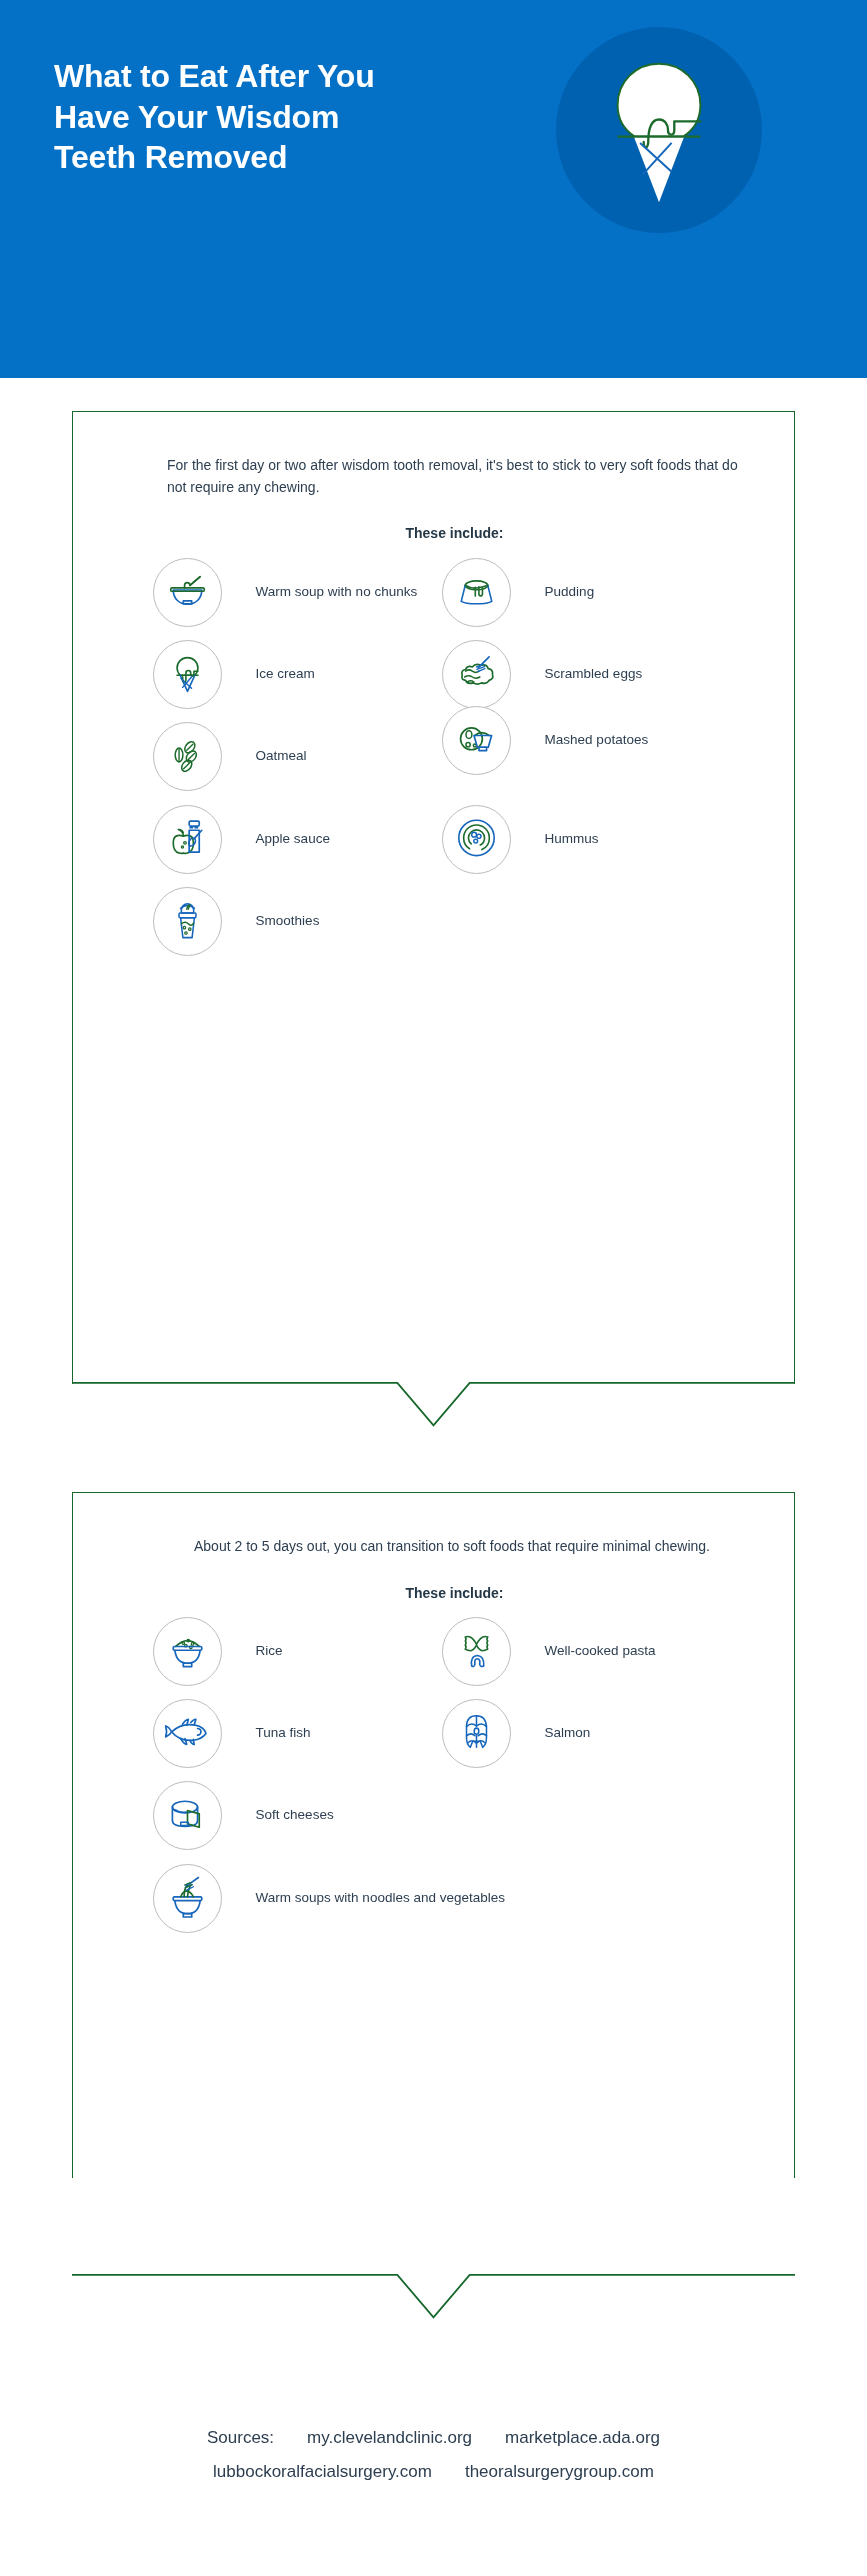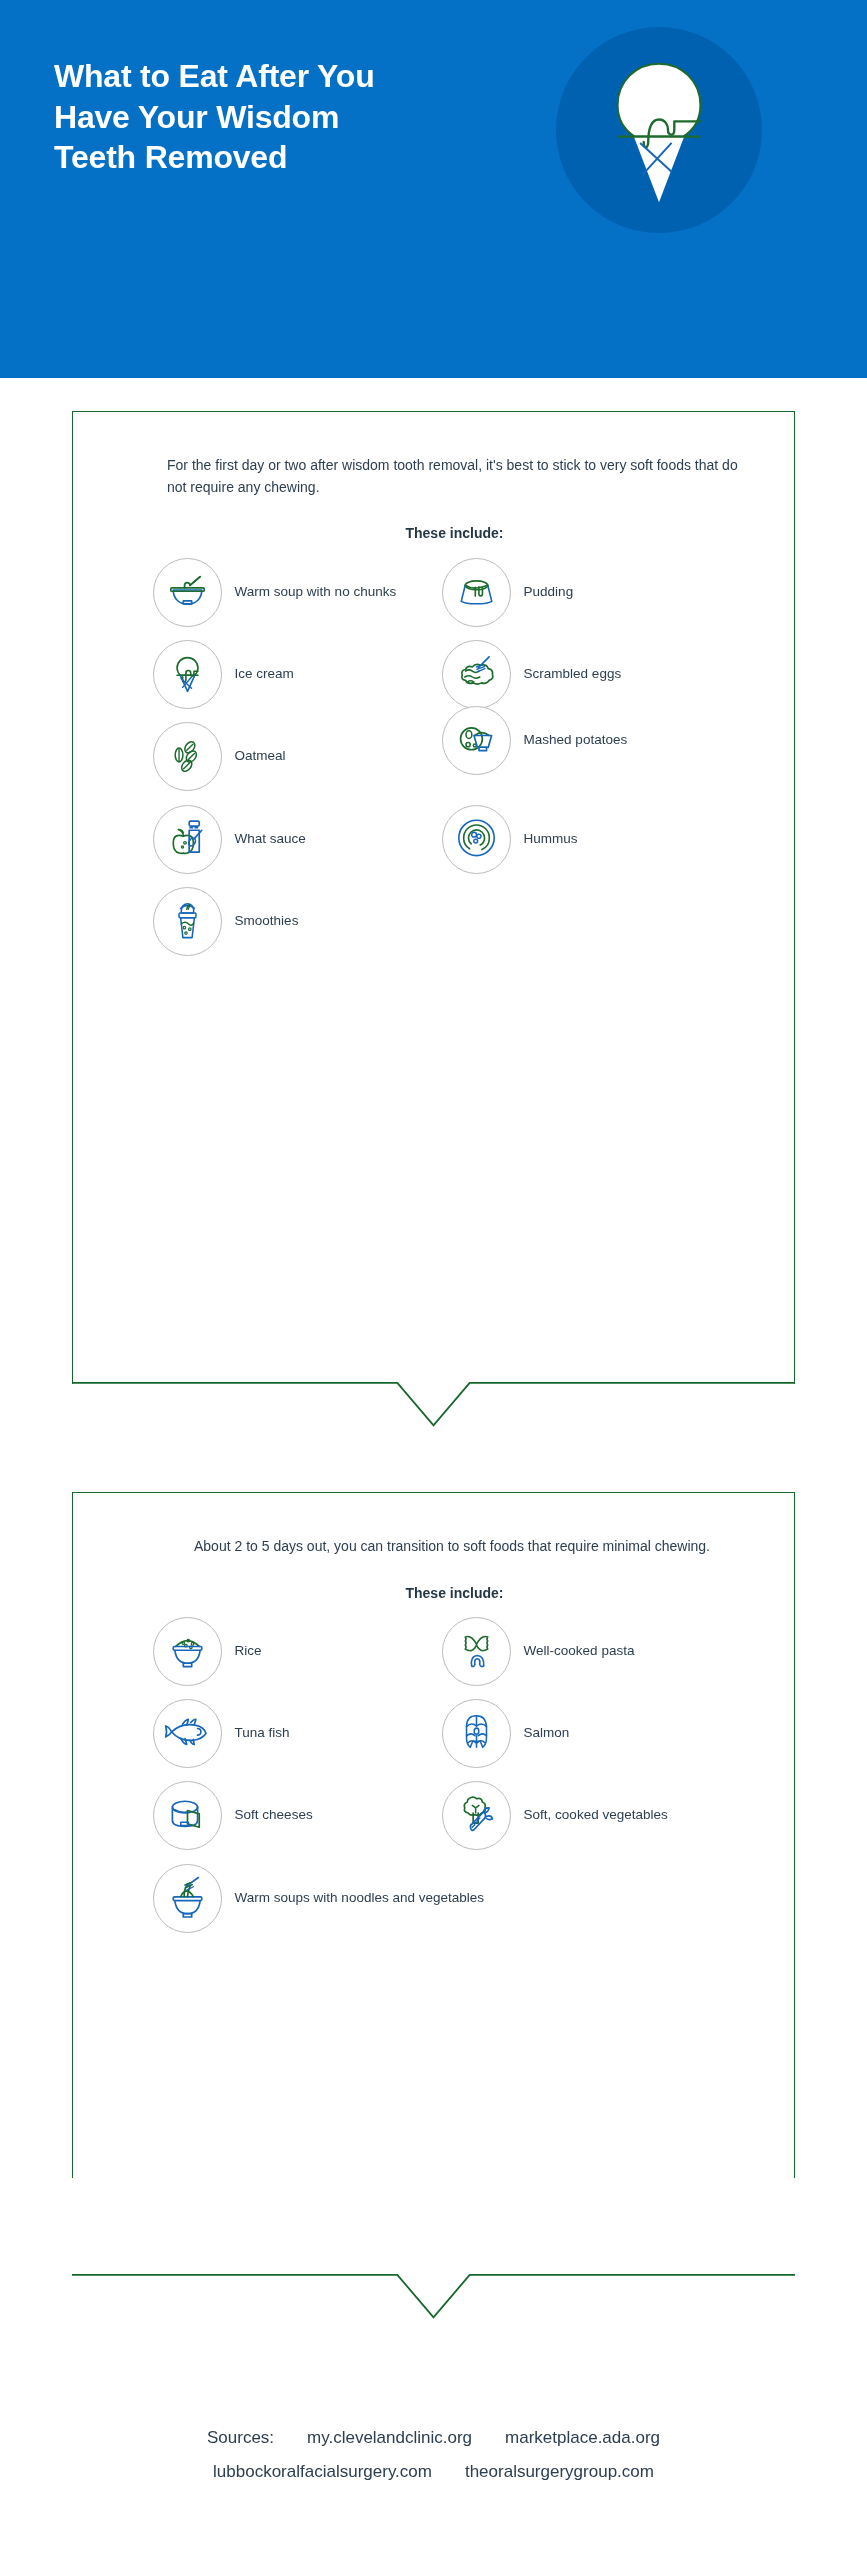--- a/index.html
+++ b/index.html
@@ -61,20 +61,21 @@
   .ring{
     width:67px; height:67px; border-radius:50%;
     border:0.9px solid #b9bcbe; background:#fff;
     display:flex; align-items:center; justify-content:center;
     flex:0 0 67px;
   }
   .ring svg{display:block;}
   .cell-label{
     color:#2c3e50; font-size:13.5px; line-height:1.4;
     max-width:172px;
+    margin-left:21px;
   }
   .cell-label.wide{max-width:298px;}
 
   
   .footer{
     position:absolute; left:0; width:867px;
     text-align:center; color:#2c3e50; font-size:17px; line-height:2.0;
   }
   .footer .srow{display:block;}
   .footer .sgap{display:inline-block;width:23.5px;}
@@ -189,21 +190,21 @@
       <path d="M23 24 q0-6 -6-8 q5 0 6 4" stroke="#1c6b2c" stroke-width="1.8"></path>
       <circle cx="25" cy="32" r="1.6" stroke="#1c6b2c" stroke-width="1.5"></circle>
       <circle cx="22" cy="37" r="1.3" stroke="#1c6b2c" stroke-width="1.5"></circle>
       <rect x="30" y="6" width="12" height="6" rx="1.5" stroke="#1666bb" stroke-width="2"></rect>
       <path d="M31 14 h10" stroke="#1666bb" stroke-width="2" stroke-dasharray="3 3"></path>
       <path d="M30 17 h12 v26 h-12z" stroke="#1666bb" stroke-width="2"></path>
       <ellipse cx="33.5" cy="31" rx="3.5" ry="5" stroke="#1666bb" stroke-width="2" transform="rotate(28 33.5 31)"></ellipse>
       <path d="M36 27 l9-10" stroke="#1666bb" stroke-width="2"></path>
     </svg>
           </div>
-          <div class="cell-label">What sauce</div>
+          <div class="cell-label">Apple sauce</div>
         </div>
         <div class="cell" style="left: 327px; top: 247px;">
           <div class="ring">
             <svg viewBox="0 0 56 56" width="45" height="45" fill="none" stroke-linecap="round" stroke-linejoin="round">
       <path d="M6 26 a22 22 0 1 1 44 0 a22 22 0 0 1-44 0z" stroke="#1666bb" stroke-width="2"></path>
       <path d="M12 26 a16 16 0 1 1 32 0 a16 16 0 0 1-32 0z" stroke="#1c6b2c" stroke-width="2" stroke-dasharray="68 16"></path>
       <path d="M18 26 a10 10 0 1 1 20 0 a10 10 0 0 1-20 0z" stroke="#1c6b2c" stroke-width="2" stroke-dasharray="42 12"></path>
       <circle cx="25" cy="22" r="3" stroke="#1666bb" stroke-width="1.8"></circle>
       <circle cx="31" cy="24" r="2.6" stroke="#1666bb" stroke-width="1.8"></circle>
       <circle cx="27" cy="30" r="2.4" stroke="#1666bb" stroke-width="1.8"></circle>
@@ -295,34 +296,20 @@
           <div class="ring">
             <svg viewBox="0 0 56 56" width="47" height="47" fill="none" stroke-linecap="round" stroke-linejoin="round">
       <ellipse cx="25" cy="18" rx="15" ry="7" stroke="#1666bb" stroke-width="2"></ellipse>
       <path d="M10 18 v16 q0 7 15 7 q15 0 15-7 V18" stroke="#1666bb" stroke-width="2"></path>
       <path d="M13 21 q6 4 14 3" stroke="#1666bb" stroke-width="2"></path>
       <path d="M28 22 L42 26 v16 L28 38z" stroke="#1c6b2c" stroke-width="2"></path>
       <path d="M20 36 h9 v4 h-9z" stroke="#1666bb" stroke-width="1.8"></path>
     </svg>
           </div>
           <div class="cell-label">Soft cheeses</div>
-        </div>
-        <div class="cell" style="left: 327px; top: 164px;">
-          <div class="ring">
-            <svg viewBox="0 0 56 56" width="47" height="47" fill="none" stroke-linecap="round" stroke-linejoin="round">
-      <path d="M19 8 q5-4 9 0 q6-2 7 4 q5 2 3 7 q2 5-4 6 q-3 4-8 2 q-5 2-8-2 q-6-1-4-6 q-2-5 3-7 q0-3 2-4z" stroke="#1c6b2c" stroke-width="2"></path>
-      <path d="M24 25 v12 h6 V25" stroke="#1c6b2c" stroke-width="2"></path>
-      <path d="M27 25 v-6 M27 19 l-4-3 M27 19 l4-3" stroke="#1c6b2c" stroke-width="1.8"></path>
-      <path d="M36 24 q5 3 1 8 L25 45 q-3 2-4-2 q-1-4 2-5z" stroke="#1666bb" stroke-width="2"></path>
-      <path d="M36 24 q2-6 7-5 q-1 5-5 6" stroke="#1666bb" stroke-width="2"></path>
-      <path d="M40 29 q6-2 7 3 q-5 2-8-1" stroke="#1666bb" stroke-width="2"></path>
-      <path d="M32 31 l-3 3 M29 35 l-3 3 M26 39 l-3 3" stroke="#1666bb" stroke-width="1.6"></path>
-    </svg>
-          </div>
-          <div class="cell-label">Soft, cooked vegetables</div>
         </div>
         <div class="cell" style="left: 38px; top: 247px;">
           <div class="ring">
             <svg viewBox="0 0 56 56" width="47" height="47" fill="none" stroke-linecap="round" stroke-linejoin="round">
       <rect x="11" y="26" width="34" height="4.5" rx="1.5" stroke="#1666bb" stroke-width="2"></rect>
       <path d="M13 31 q2 15 15 15 t15-15" stroke="#1666bb" stroke-width="2"></path>
       <path d="M23 46 h10 v4 h-10z" stroke="#1666bb" stroke-width="2"></path>
       <path d="M20 26 q2-6 7-7 q5 1 8 7" stroke="#1c6b2c" stroke-width="2"></path>
       <path d="M24 26 q0-9 3-13 M28 26 q1-9 3-12" stroke="#1c6b2c" stroke-width="2"></path>
       <path d="M27 13 L41 3" stroke="#1666bb" stroke-width="2"></path>

